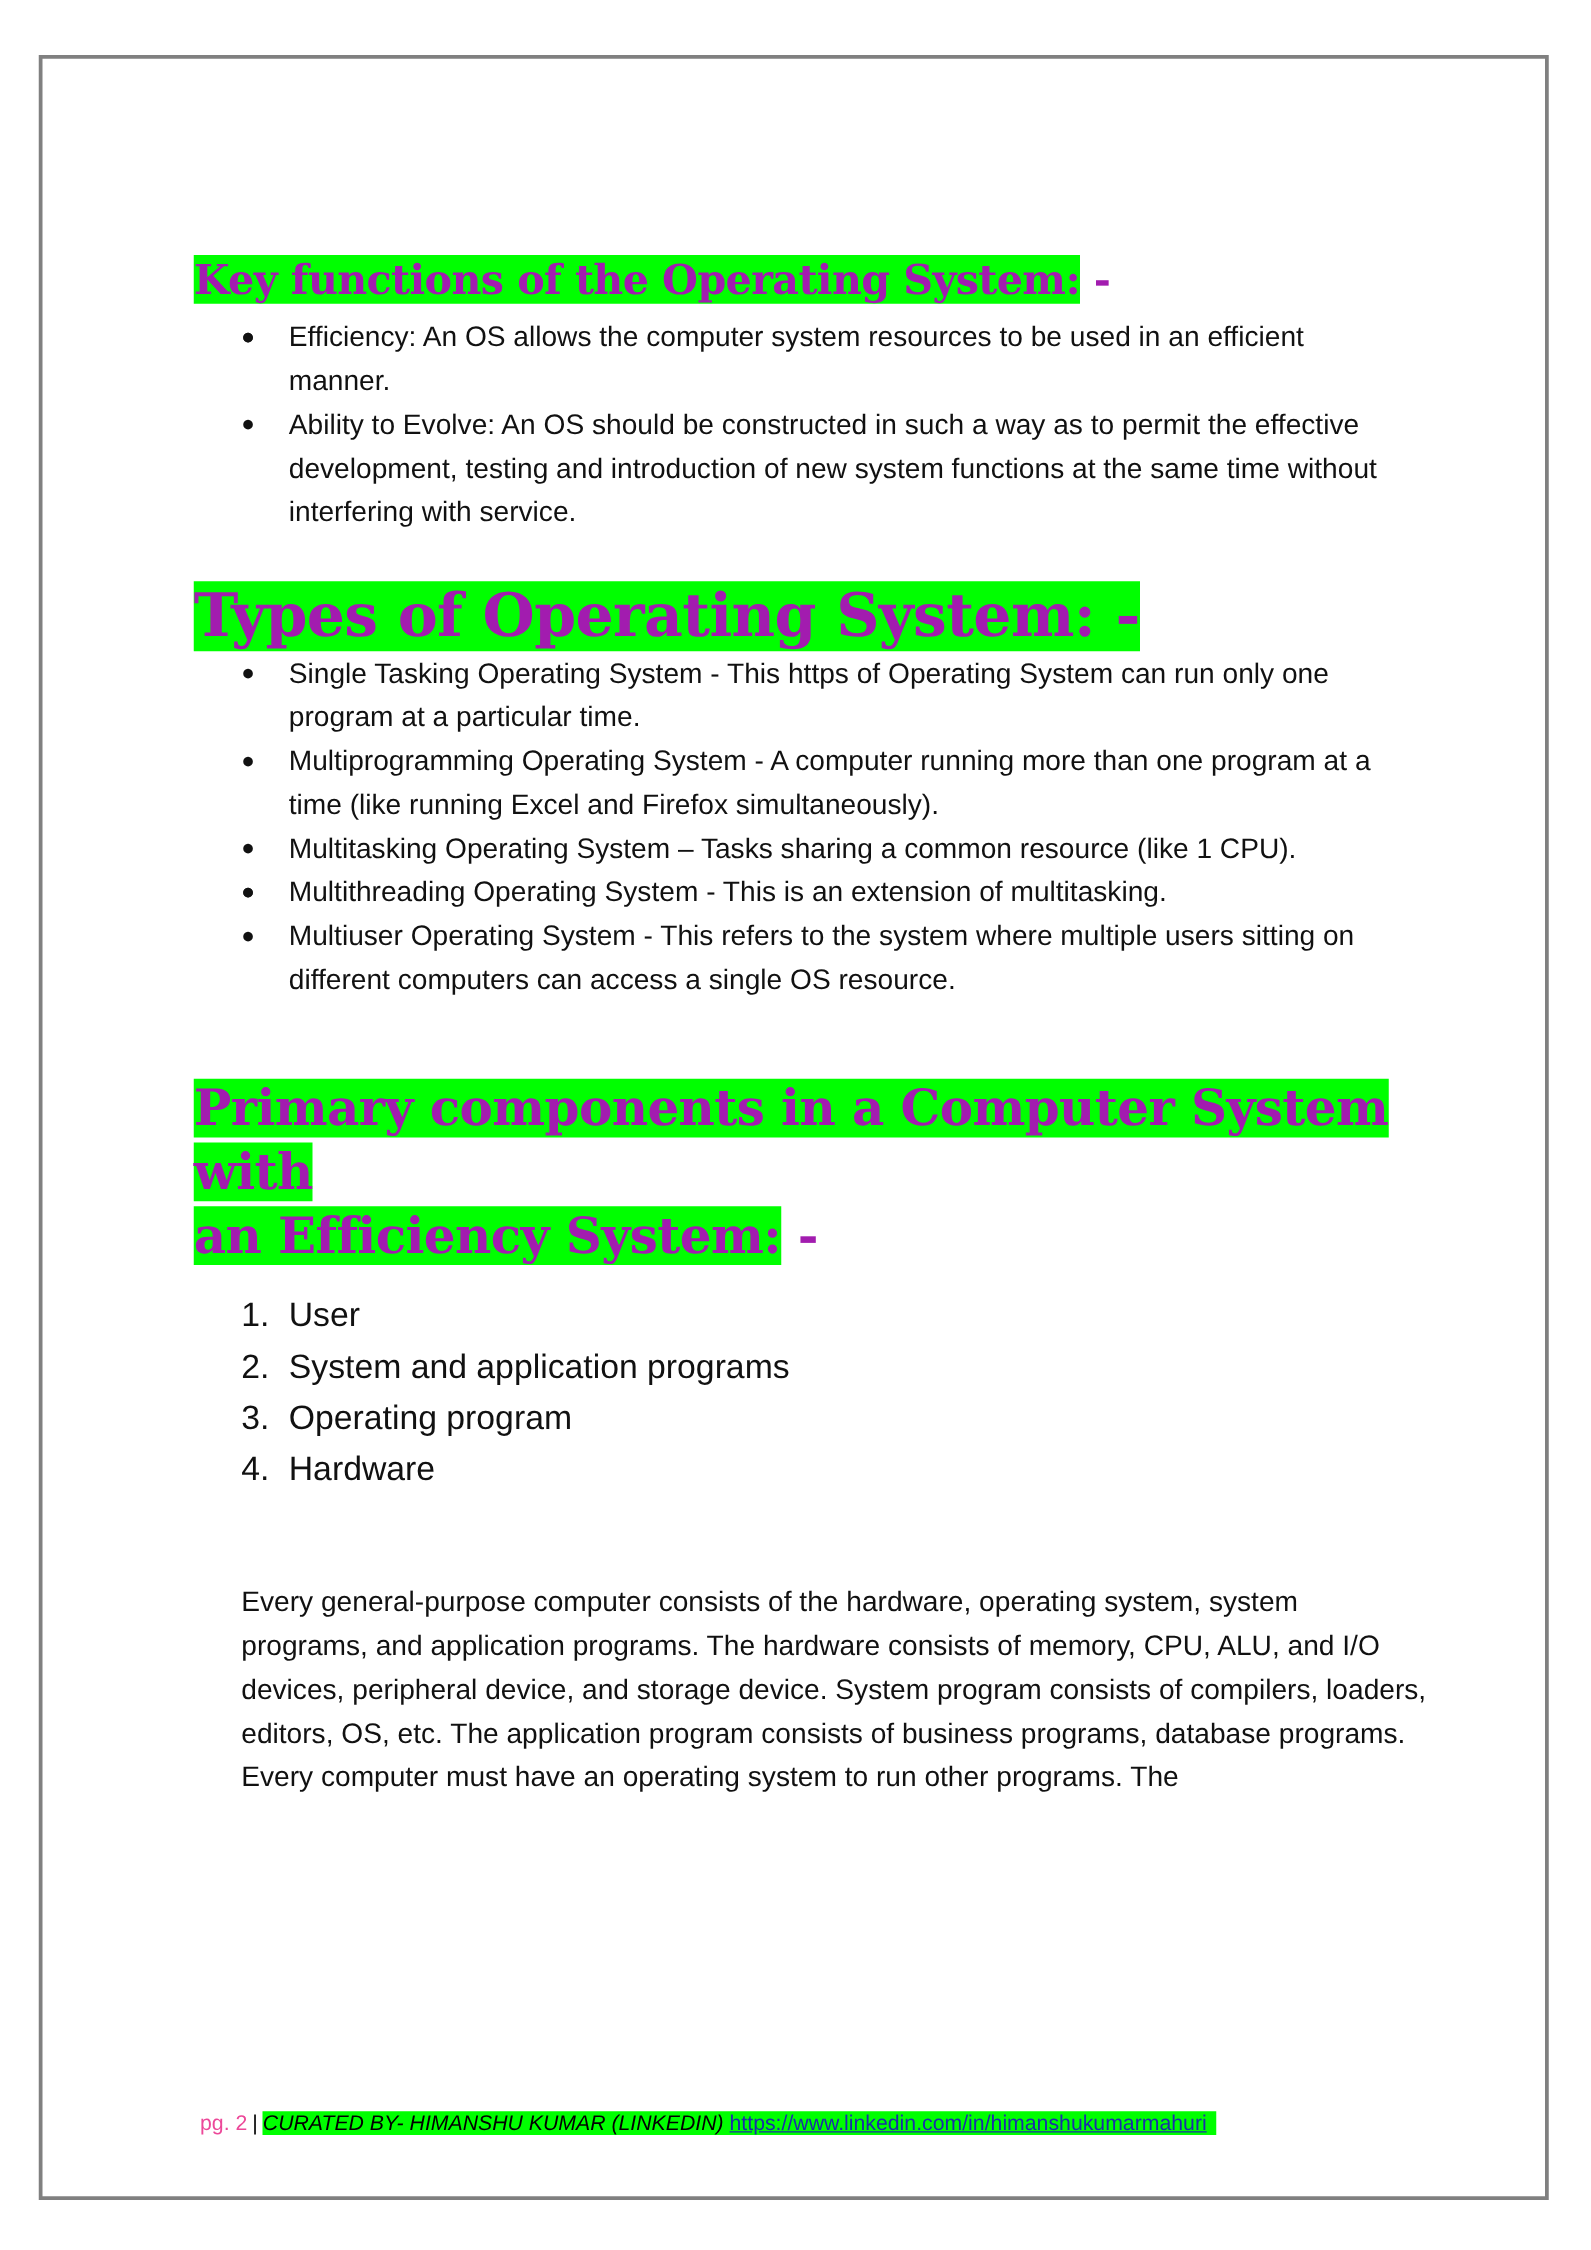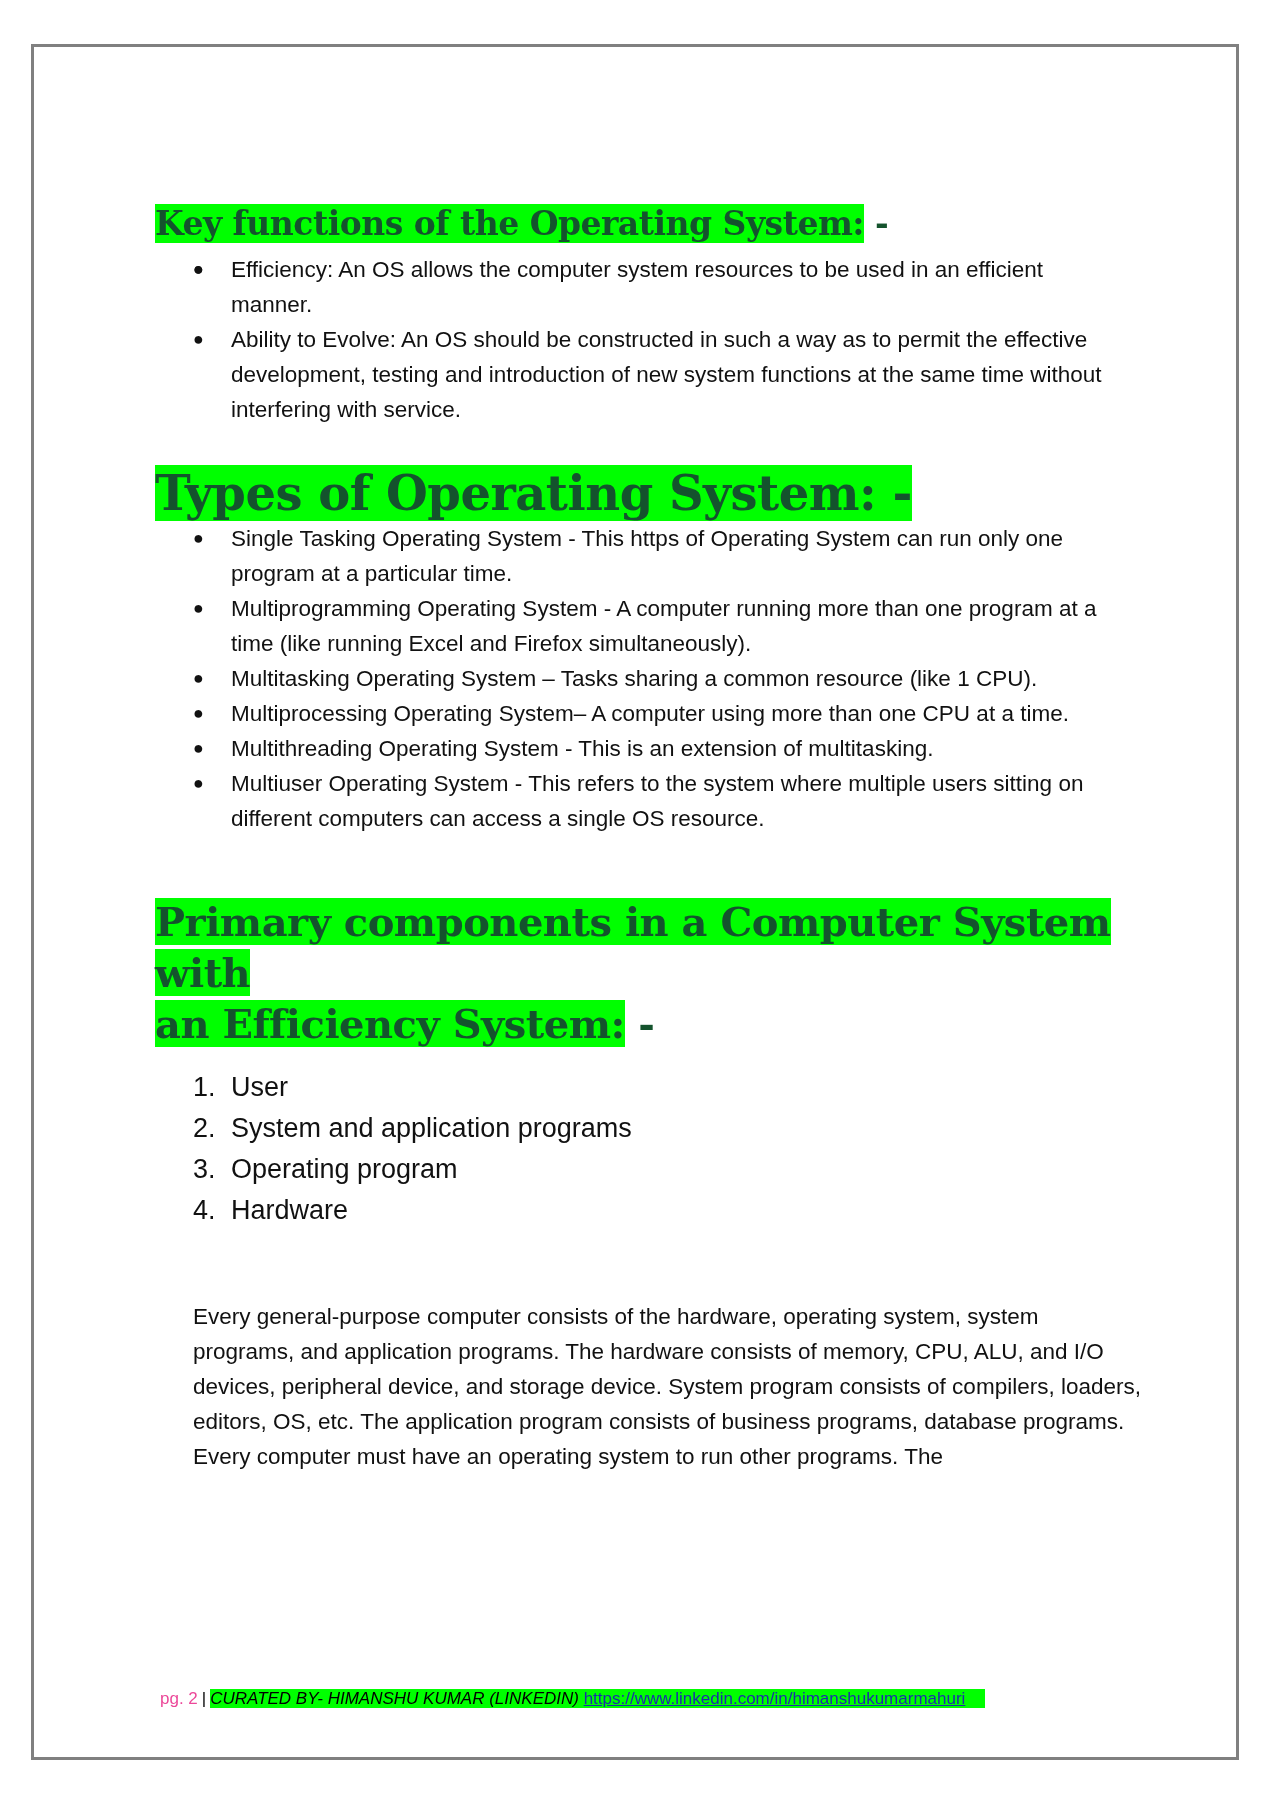--- a/index.html
+++ b/index.html
@@ -3,21 +3,21 @@
   <meta charset="utf-8">
   <style>
     html, body { margin: 0; padding: 0; background: #ffffff; }
     body { width: 1273px; height: 1800px; position: relative; overflow: hidden; }
     .page-border {
       position: absolute; left: 31px; top: 44px; width: 1208px; height: 1716px;
       border: 3px solid #808080; box-sizing: border-box;
     }
     .content { position: absolute; left: 155px; top: 196px; width: 960px; }
     .heading {
-      font-family: "DejaVu Serif", serif; font-weight: bold; color: #14532d;
+      font-family: "DejaVu Serif", serif; font-weight: bold; color: #a21caf;
       margin: 0; letter-spacing: -0.5px;
     }
     .heading .hl { background: #00ff00; }
     .h-key { font-size: 33px; line-height: 56px; }
     .h-types { font-size: 48px; line-height: 56px; margin-top: 38px; }
     .h-primary { font-size: 40px; line-height: 51px; margin-top: 60px; }
     ul.bullets {
       list-style: none; margin: 0; padding: 0;
       font-family: "Liberation Sans", sans-serif; font-size: 22.5px;
       line-height: 35px; color: #111;
@@ -40,21 +40,21 @@
       font-family: "Liberation Sans", sans-serif; font-size: 22.5px;
       line-height: 35px; color: #111;
     }
     .footer {
       position: absolute; left: 160px; top: 1688px;
       font-family: "Liberation Sans", sans-serif; font-size: 17px;
       line-height: 22px; white-space: nowrap;
     }
     .footer .pg { color: #ec4899; }
     .footer .sep { color: #000; margin: 0 4px; }
-    .footer .green { background: #00ff00; padding-right: 20px; }
+    .footer .green { background: #00ff00; padding-right: 8px; }
     .footer .curated { font-style: italic; color: #000; }
     .footer .link { color: #1a2fa8; text-decoration: underline; }
   </style>
 </head>
 <body>
 
 <div class="page-border"></div>
 
 <div class="content">
 
@@ -65,21 +65,21 @@
     <li><span class="dot">●</span><span>Efficiency: An OS allows the computer system resources to be used in an efficient manner.</span></li>
     <li><span class="dot">●</span><span>Ability to Evolve: An OS should be constructed in such a way as to permit the effective development, testing and introduction of new system functions at the same time without interfering with service.</span></li>
   </ul>
 
   <h2 class="heading h-types"><span class="hl">Types of Operating System: -</span></h2>
 
   <ul class="bullets list-types">
     <li><span class="dot">●</span><span>Single Tasking Operating System - This https of Operating System can run only one program at a particular time.</span></li>
     <li><span class="dot">●</span><span>Multiprogramming Operating System - A computer running more than one program at a time (like running Excel and Firefox simultaneously).</span></li>
     <li><span class="dot">●</span><span>Multitasking Operating System – Tasks sharing a common resource (like 1 CPU).</span></li>
-    <li><span class="dot">●</span><span>Multiprocessing Operating System– A computer using more than one CPU at a time.</span></li>
+    <li><span class="dot">●</span></li>
     <li><span class="dot">●</span><span>Multithreading Operating System - This is an extension of multitasking.</span></li>
     <li><span class="dot">●</span><span>Multiuser Operating System - This refers to the system where multiple users sitting on different computers can access a single OS resource.</span></li>
   </ul>
 
   <h2 class="heading h-primary"><span class="hl">Primary components in a Computer System with</span><br><span class="hl">an Efficiency System:</span><span> -</span></h2>
 
   <ol class="components">
     <li><span class="num">1.</span><span>User</span></li>
     <li><span class="num">2.</span><span>System and application programs</span></li>
     <li><span class="num">3.</span><span>Operating program</span></li>

